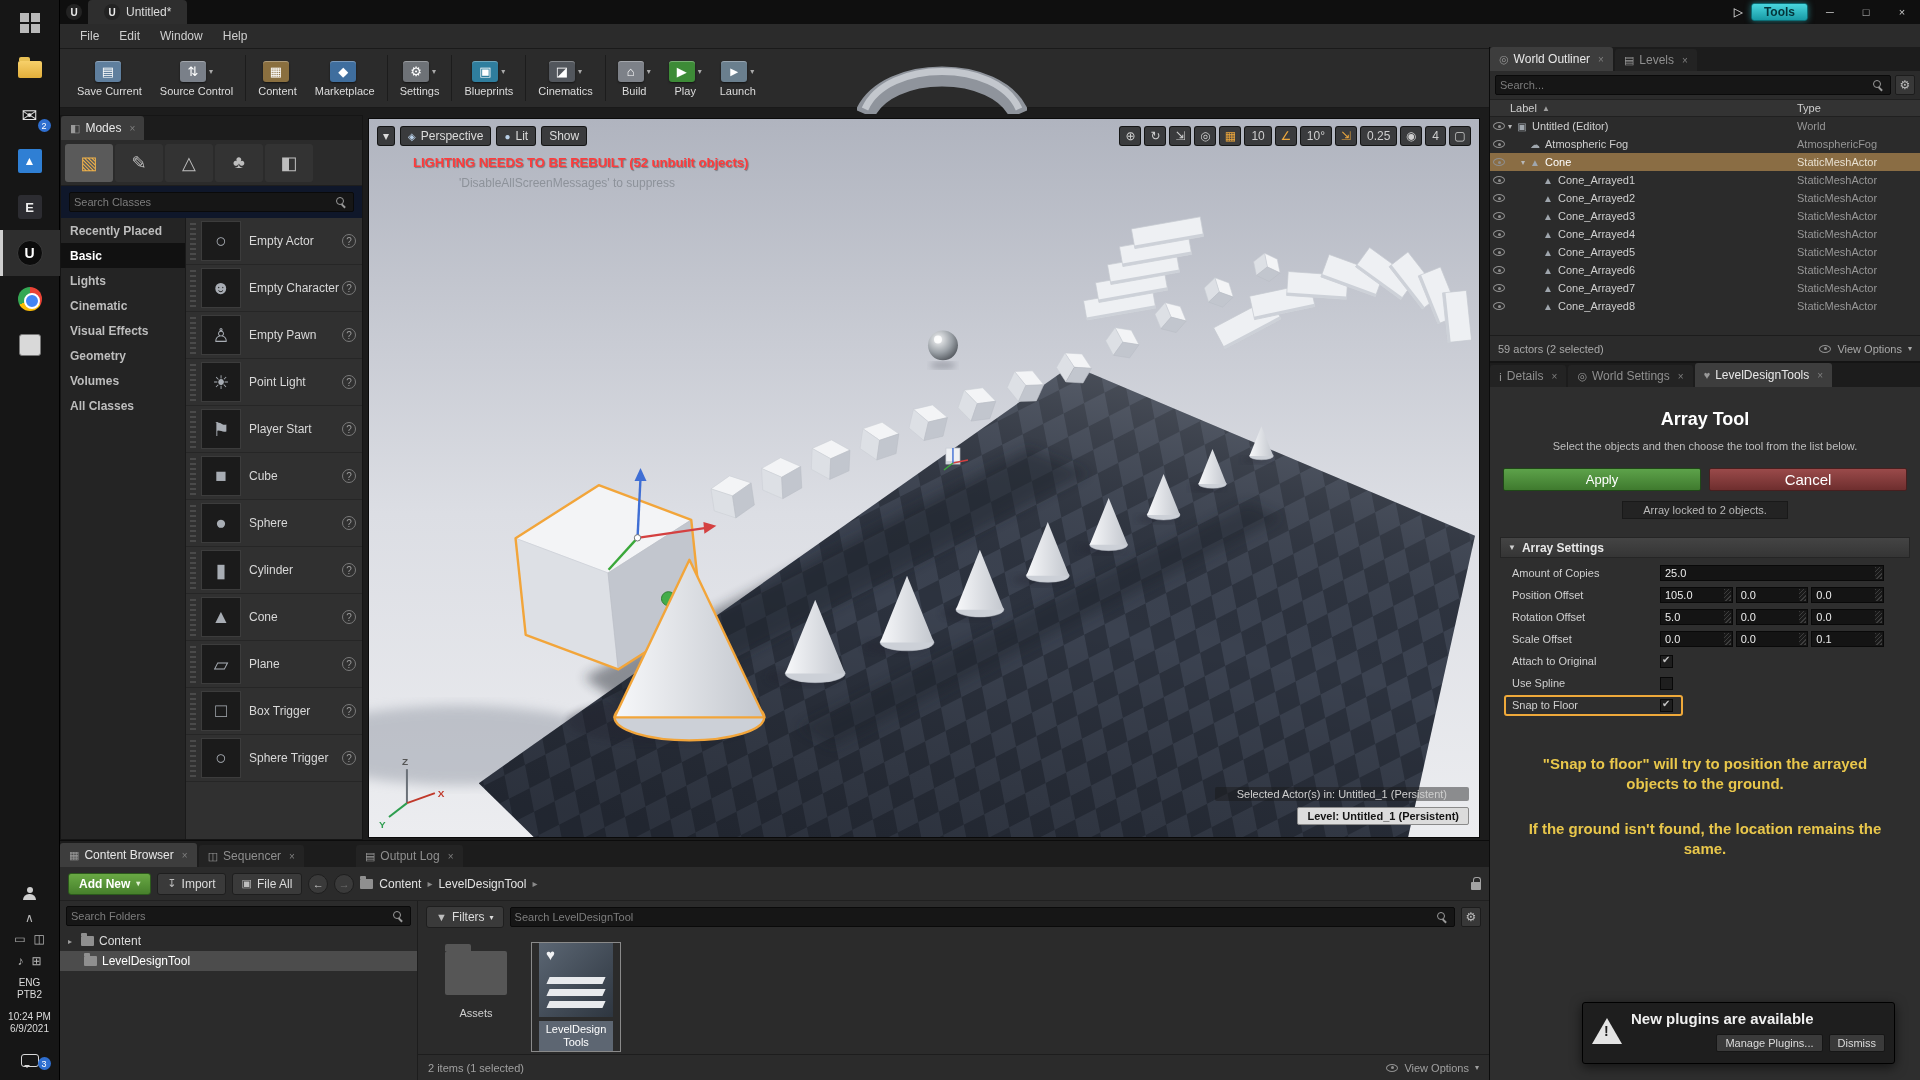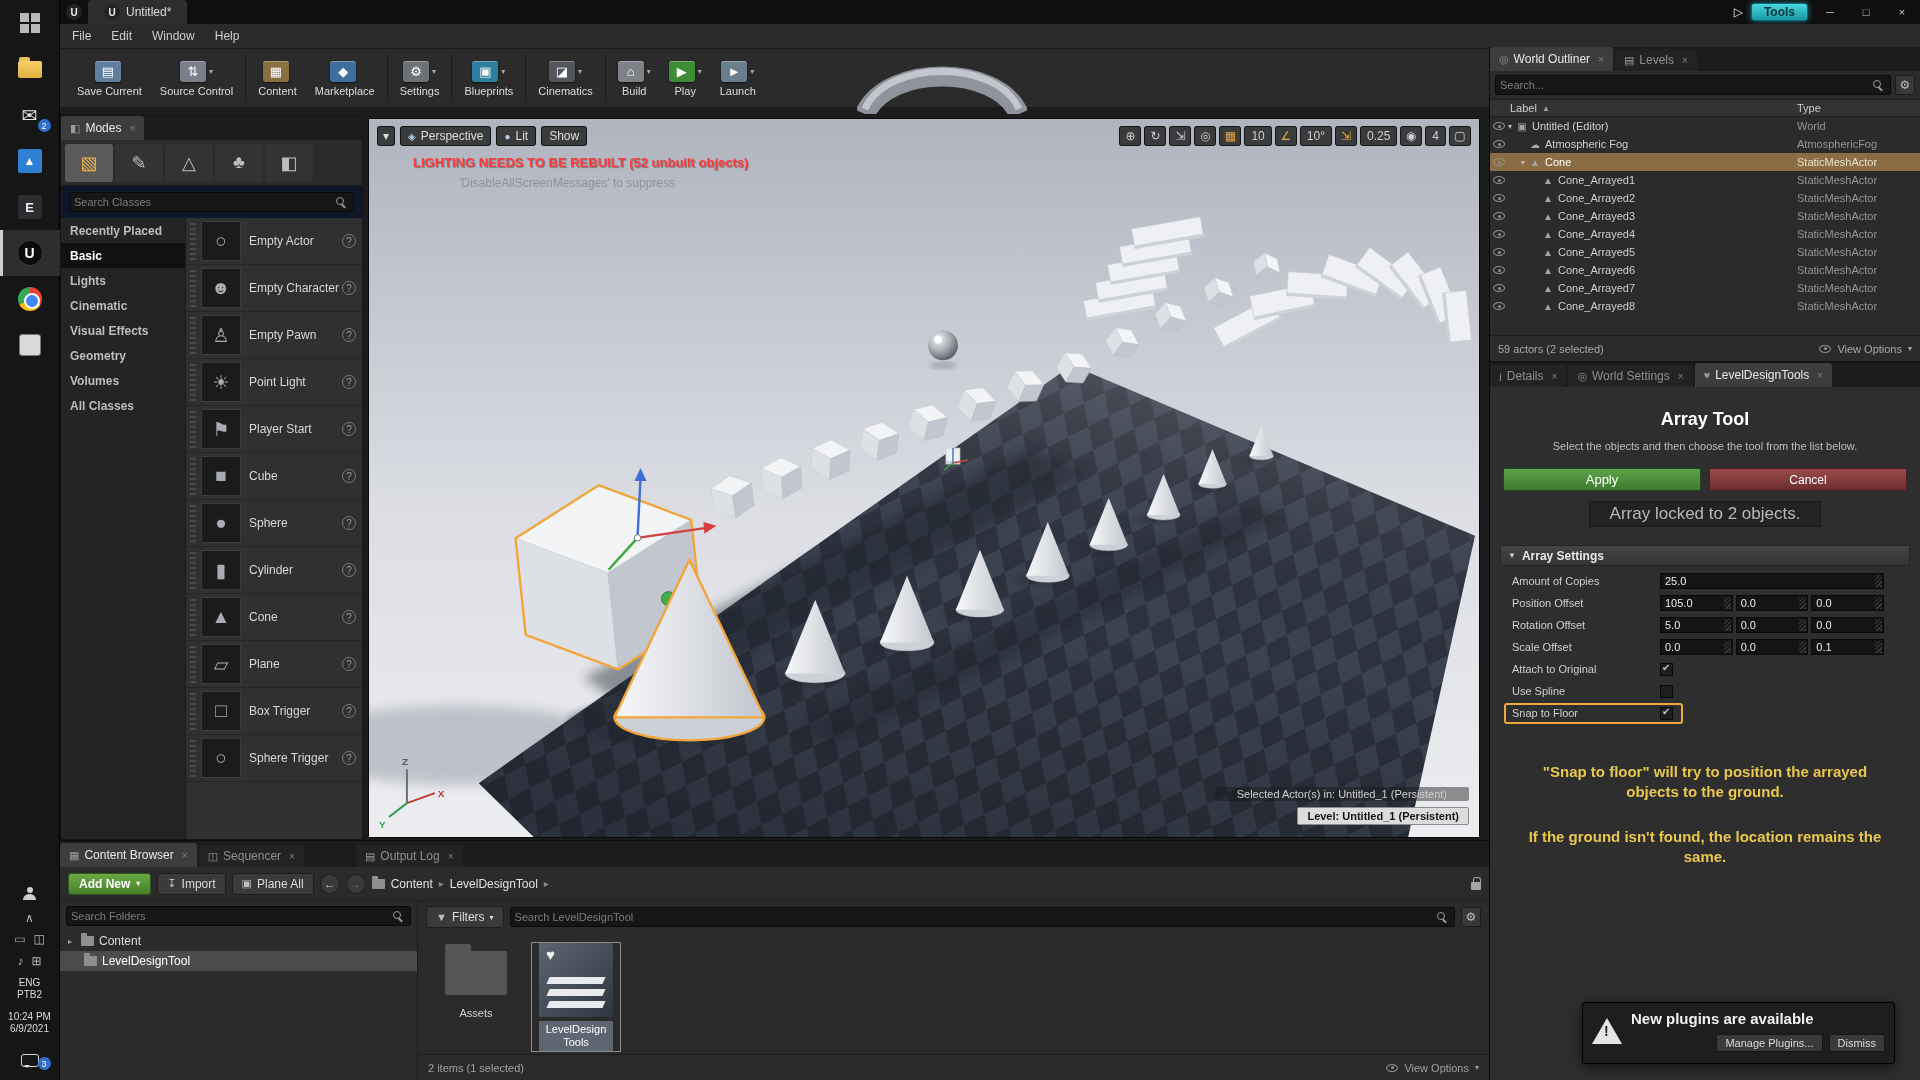--- a/index.html
+++ b/index.html
@@ -30,21 +30,21 @@
 .bubble{width:18px;height:13px;border:1.5px solid #d8d8d8;border-radius:3px;position:relative}
 .bubble::after{content:"";position:absolute;left:2px;bottom:-5px;border:3px solid transparent;border-top-color:#d8d8d8}
 
 #titlebar{position:absolute;left:60px;top:0;right:0;height:24px;background:#0f0f0f;display:flex;align-items:center}
 .ue-logo{width:16px;height:16px;border-radius:50%;background:#232323;color:#eee;font-size:10px;font-weight:bold;display:flex;align-items:center;justify-content:center;margin:0 6px}
 .doc-tab{height:24px;background:#2e2e2e;border-radius:4px 4px 0 0;display:flex;align-items:center;padding:0 16px;color:#ddd;font-size:12px;gap:6px}
 .tbar-right{margin-left:auto;display:flex;align-items:center;gap:8px;padding-right:4px}
 .send-ico{color:#e8e8e8;font-size:12px}
 .tools-btn{height:18px;padding:0 12px;border-radius:3px;background:linear-gradient(#49d6de,#189aa5);border:1px solid #0d6d75;color:#04343a;font-weight:bold;font-size:12px;display:flex;align-items:center;box-shadow:0 0 6px rgba(60,210,220,.5)}
 .win-btn{width:28px;height:22px;display:flex;align-items:center;justify-content:center;color:#c9c9c9;font-size:11px}
-#menubar{position:absolute;left:60px;top:24px;right:0;height:25px;background:#2b2b2b;border-bottom:1px solid #1a1a1a;display:flex;align-items:center;padding-left:2px}
+#menubar{position:absolute;left:60px;top:24px;right:0;height:25px;background:#2b2b2b;border-bottom:1px solid #1a1a1a;display:flex;align-items:center;padding-left:10px}
 .menu-item{padding:0 10px;height:25px;display:flex;align-items:center;color:#cfcfcf;font-size:12px}
 
 #toolbar{position:absolute;left:60px;top:49px;width:1429px;height:59px;background:#2b2b2b;border-bottom:1px solid #191919;display:flex;align-items:center;padding-left:8px}
 .tbwrap{display:flex;align-items:stretch;height:100%}
 .tbtn{display:flex;flex-direction:column;align-items:center;justify-content:center;gap:3px;padding:4px 9px 2px;color:#dcdcdc;font-size:11px}
 .tbtn .irow{display:flex;align-items:center;gap:3px}
 .ticon{width:26px;height:21px;border-radius:3px;display:flex;align-items:center;justify-content:center;color:#fff;font-size:13px;box-shadow:inset 0 1px rgba(255,255,255,.3),0 1px 2px rgba(0,0,0,.6)}
 .tcaret{font-size:8px;color:#aaa}
 .tsep{width:0}
 .tsep.show{width:1px;background:#1c1c1c;margin:6px 3px;align-self:stretch}
@@ -125,22 +125,22 @@
 .ol-type{width:123px;flex:none;color:#969696}
 .ol-row.selected .ol-type{color:#e8e0d0}
 .panel-footer{height:26px;display:flex;align-items:center;padding:0 8px;gap:6px;background:#2b2b2b;border-top:1px solid #1c1c1c;font-size:11px;color:#a8a8a8}
 .pf-spacer{flex:1}
 
 #detailsp{flex:1;display:flex;flex-direction:column;background:#2e2e2e;position:relative}
 .dt-title{text-align:center;font-size:18px;font-weight:bold;color:#fff;margin-top:22px}
 .dt-sub{text-align:center;font-size:11px;color:#bdbdbd;margin-top:10px}
 .dt-btnrow{display:flex;gap:8px;margin:16px 13px 0}
 .btn-apply{flex:1;height:23px;background:linear-gradient(#5da24a,#3f7a2e);border:1px solid #1f4717;border-radius:2px;color:#fff;display:flex;align-items:center;justify-content:center;font-size:13px}
-.btn-cancel{flex:1;height:23px;background:linear-gradient(#9a4a4a,#6e2e2e);border:1px solid #471f1f;border-radius:2px;color:#fff;display:flex;align-items:center;justify-content:center;font-size:12px}
-.dt-lock{align-self:center;margin-top:10px;background:#232323;border:1px solid #191919;color:#b8b8b8;font-size:17px;padding:2px 20px}
+.btn-cancel{flex:1;height:23px;background:linear-gradient(#9a4a4a,#6e2e2e);border:1px solid #471f1f;border-radius:2px;color:#fff;display:flex;align-items:center;justify-content:center;font-size:15px}
+.dt-lock{align-self:center;margin-top:10px;background:#232323;border:1px solid #191919;color:#b8b8b8;font-size:11px;padding:2px 20px}
 .sect{height:21px;background:linear-gradient(#444,#353535);border:1px solid #252525;display:flex;align-items:center;padding:0 7px;gap:6px;font-weight:bold;color:#e8e8e8;font-size:12px;margin:18px 10px 4px}
 .sect .sarr{font-size:8px;color:#cfcfcf}
 .dt-row{display:flex;align-items:center;height:22px;padding:0 0 0 22px}
 .dt-label{width:148px;flex:none;font-size:11px;color:#cfcfcf}
 .dt-vals{flex:1;display:flex;gap:3px;margin-right:36px}
 .dt-vals.single .spin{margin-right:0}
 .chkwrap{display:flex;align-items:center;height:21px;border:2px solid transparent;border-radius:3px;margin-left:-8px;padding:0 8px 0 6px}
 .chkwrap.hl{border-color:#efa93a}
 .note{color:#e9c74b;font-weight:bold;text-align:center;font-size:15px;line-height:1.35;padding:0 26px}
 .note1{margin-top:38px}
@@ -1034,21 +1034,21 @@
       <span class="addnew">
           <span>Add New</span>
           <span class="ac">▾</span>
         </span>
       <span class="cbtn">
           <span class="ci">↧</span>
           <span>Import</span>
         </span>
       <span class="cbtn">
           <span class="ci">▣</span>
-          <span>Plane All</span>
+          <span>File All</span>
         </span>
       <span class="navbtn">←</span>
       <span class="navbtn dim">→</span>
       <span class="crumb">
         <span class="cfold"></span>
         <span>Content</span>
         <span class="sep">▸</span>
         <span>LevelDesignTool</span>
         <span class="sep">▸</span>
       </span>

